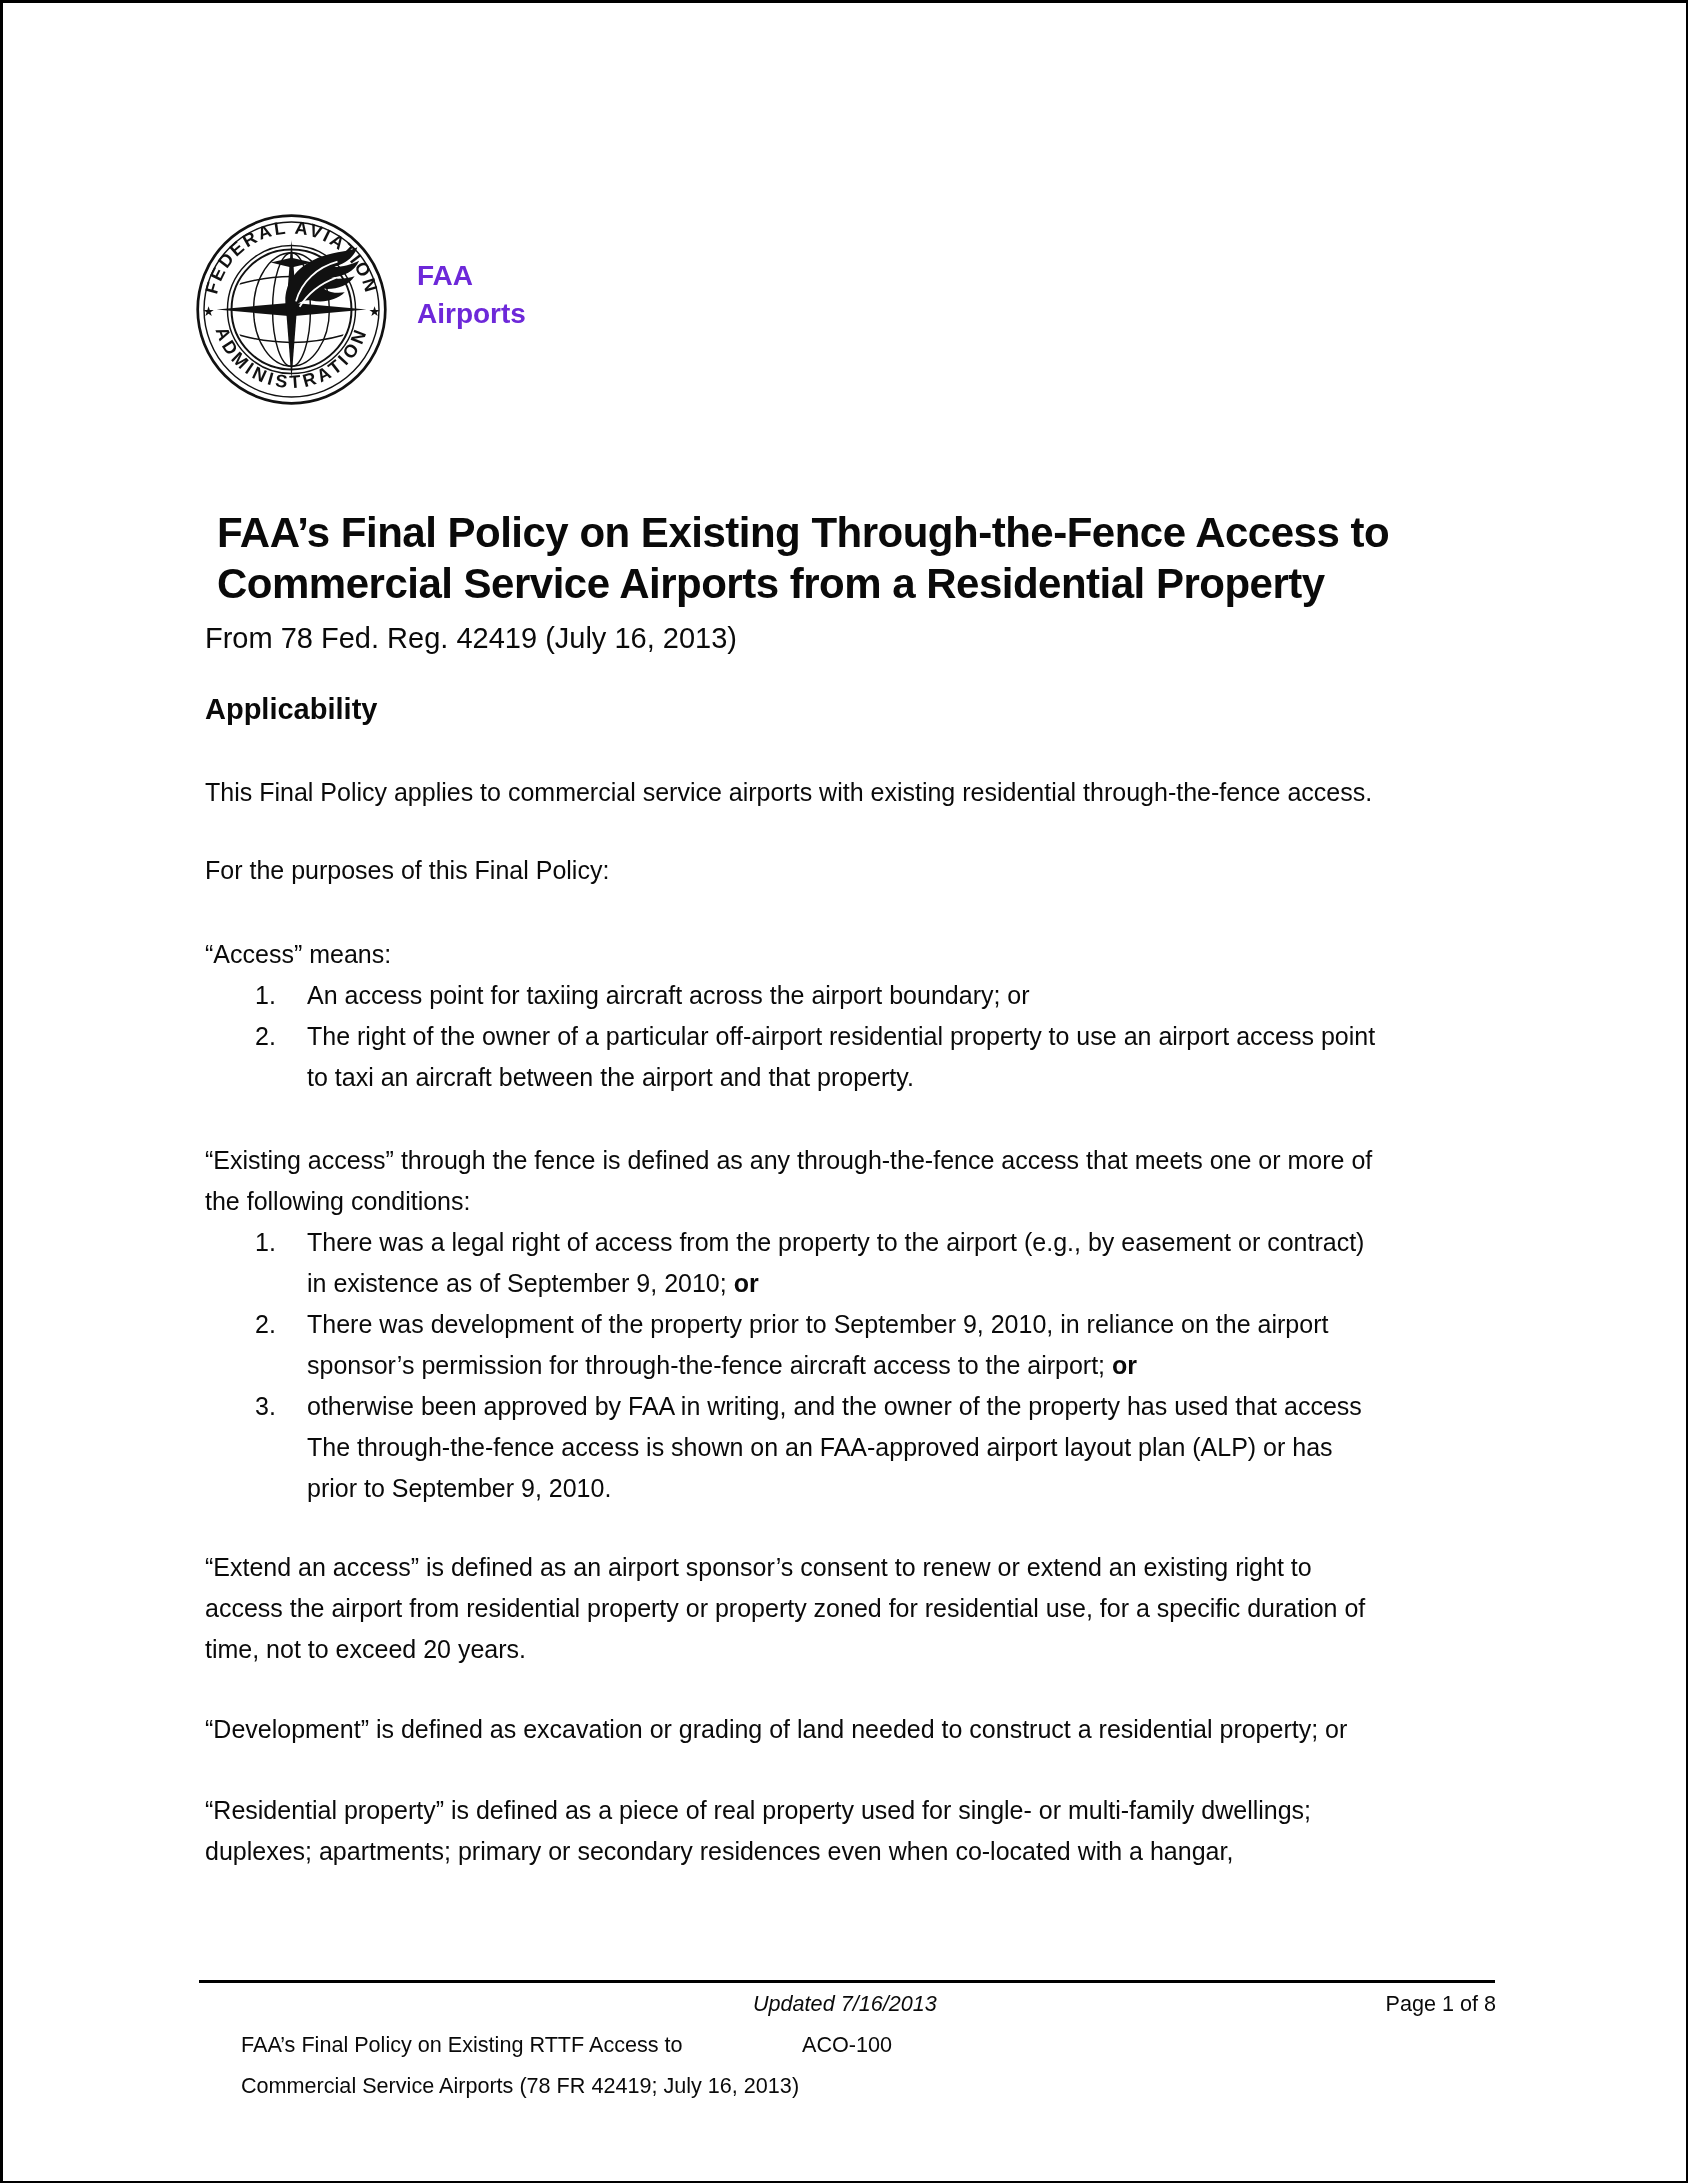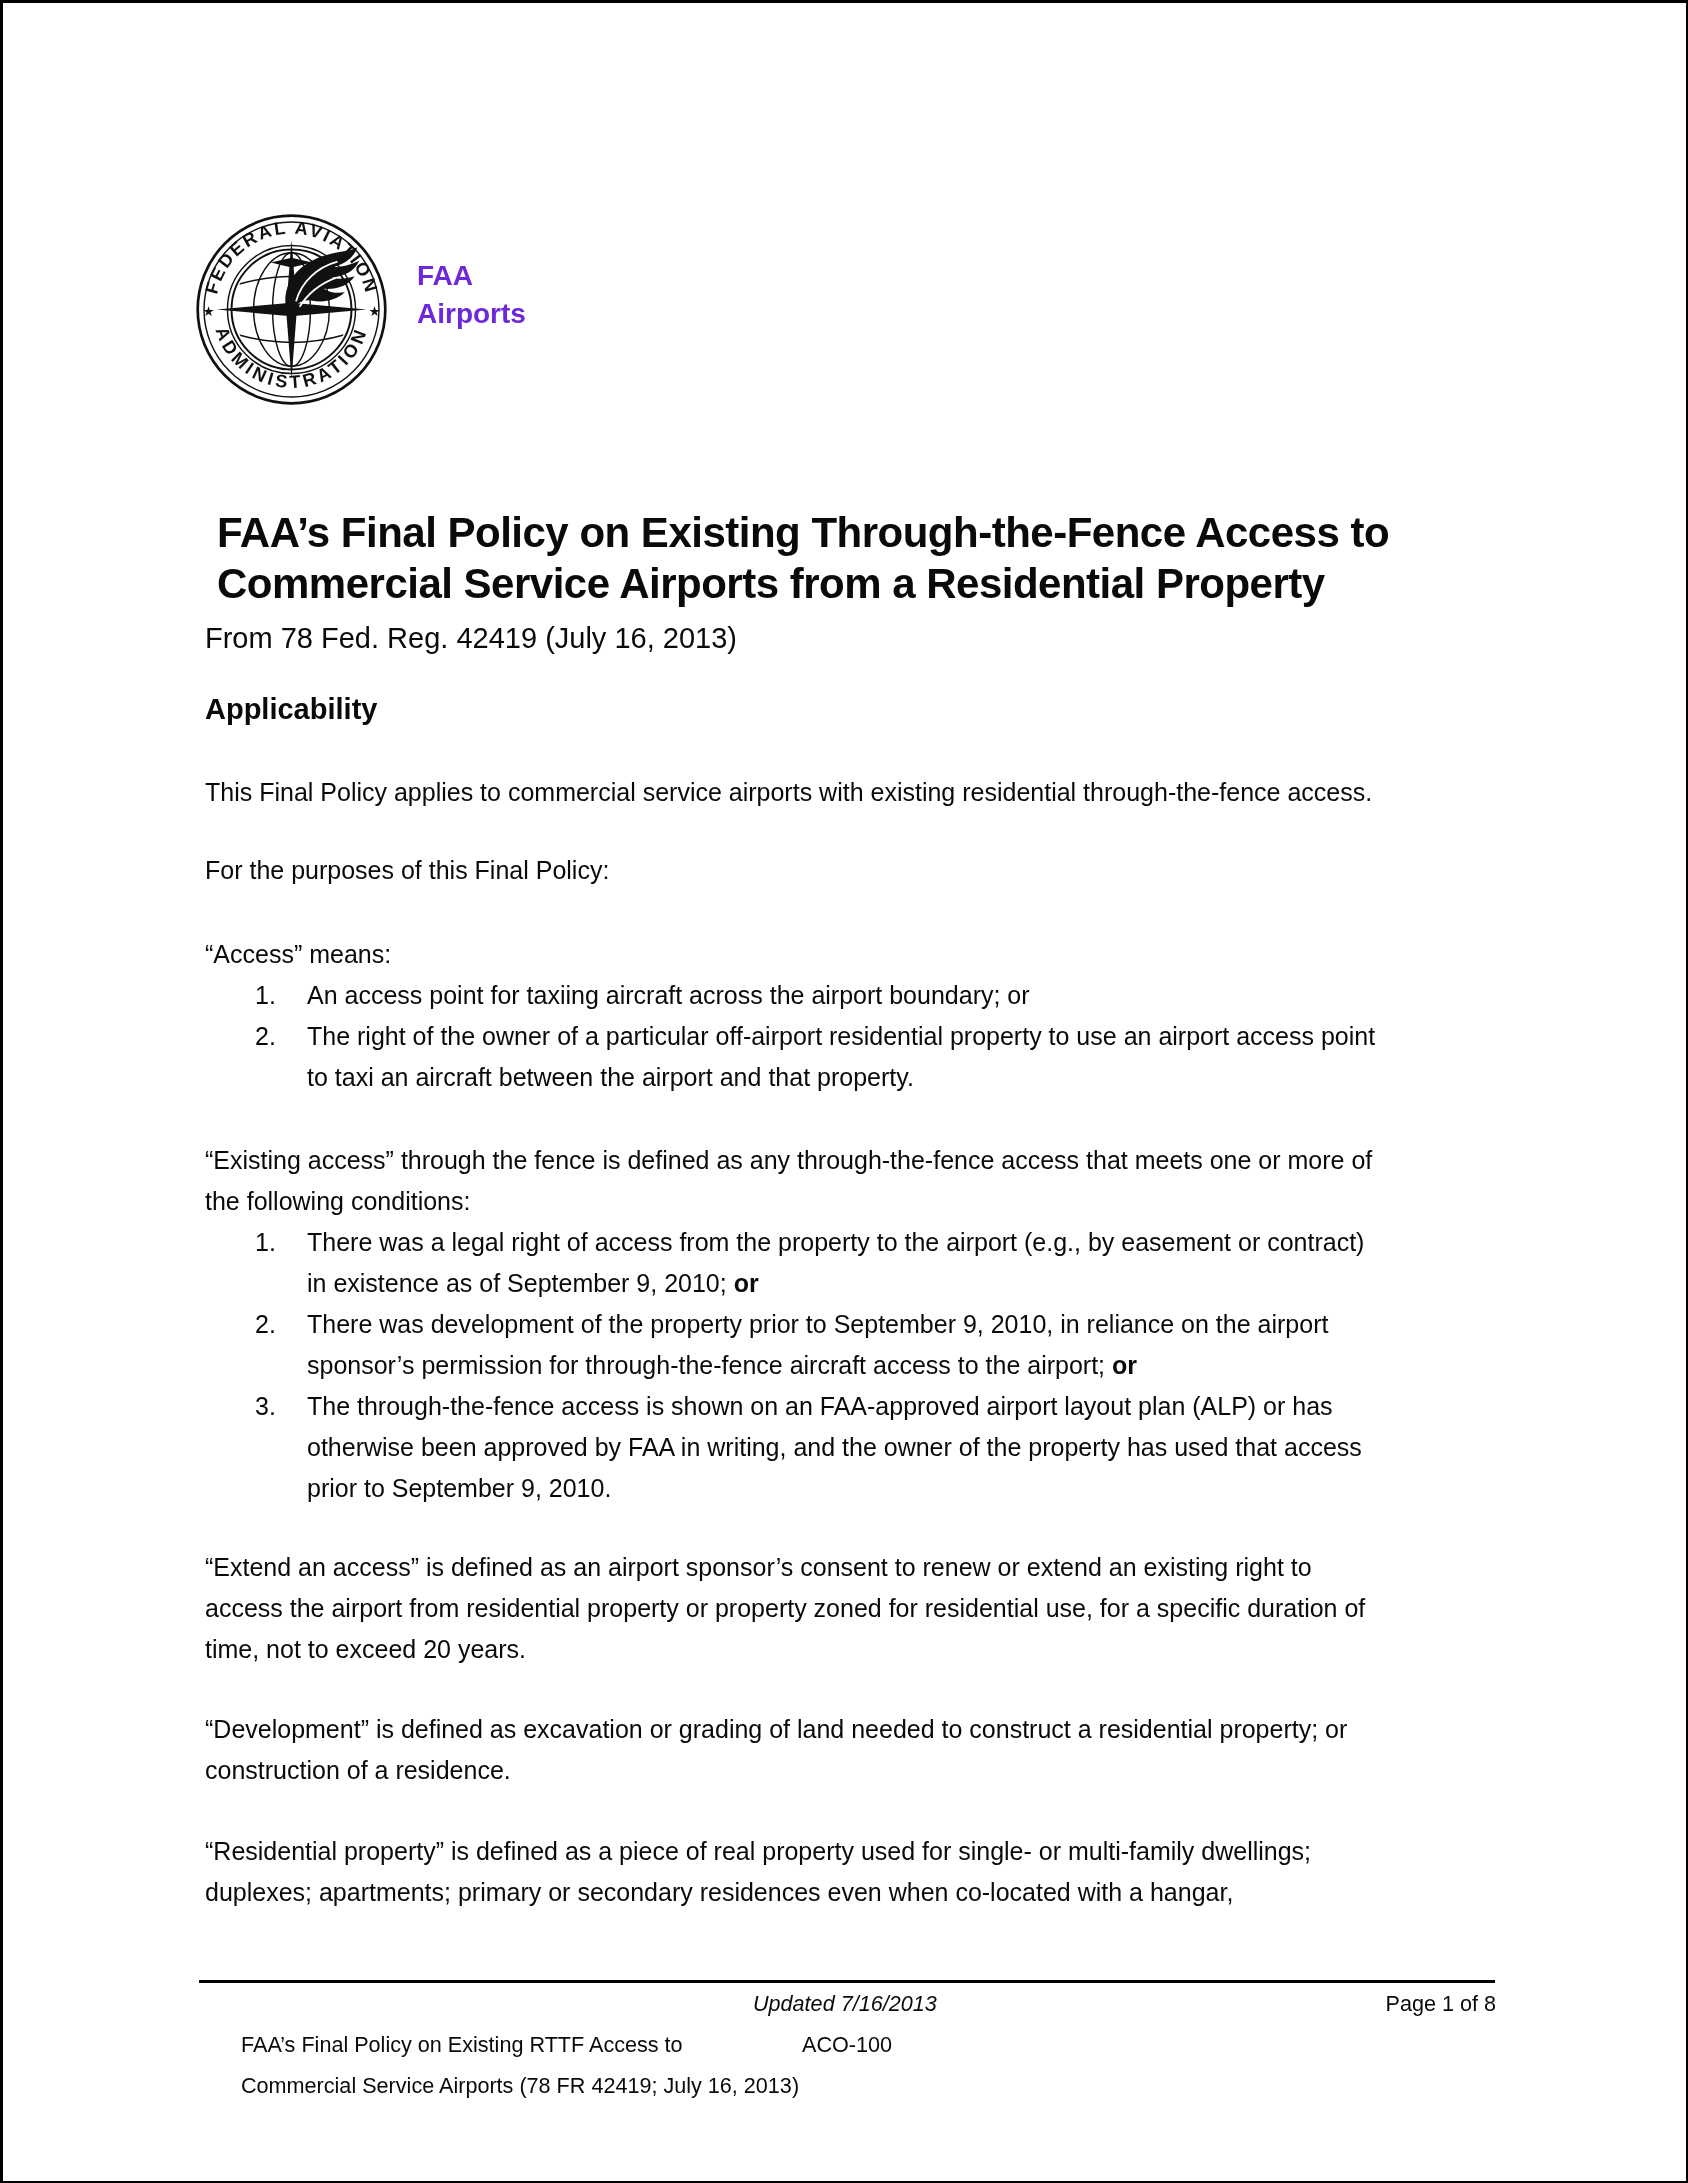--- a/index.html
+++ b/index.html
@@ -129,36 +129,35 @@
           <div class="line">There was a legal right of access from the property to the airport (e.g., by easement or contract)</div>
           <div class="line"><span>in existence as of September 9, 2010; </span><b>or</b></div>
         </li>
         <li>
           <span class="num">2.</span>
           <div class="line">There was development of the property prior to September 9, 2010, in reliance on the airport</div>
           <div class="line"><span>sponsor’s permission for through-the-fence aircraft access to the airport; </span><b>or</b></div>
         </li>
         <li>
           <span class="num">3.</span>
+          <div class="line">otherwise been approved by FAA in writing, and the owner of the property has used that access</div>
           <div class="line">The through-the-fence access is shown on an FAA-approved airport layout plan (ALP) or has</div>
-          <div class="line">otherwise been approved by FAA in writing, and the owner of the property has used that access</div>
           <div class="line">prior to September 9, 2010.</div>
         </li>
       </ol>
     </div>
 
     <div class="para m42">
       <div class="line">“Extend an access” is defined as an airport sponsor’s consent to renew or extend an existing right to</div>
       <div class="line">access the airport from residential property or property zoned for residential use, for a specific duration of</div>
       <div class="line">time, not to exceed 20 years.</div>
     </div>
 
     <div class="para m43">
       <div class="line">“Development” is defined as excavation or grading of land needed to construct a residential property; or</div>
-      <div class="line">construction of a residence.</div>
     </div>
 
     <div class="para m44">
       <div class="line">“Residential property” is defined as a piece of real property used for single- or multi-family dwellings;</div>
       <div class="line">duplexes; apartments; primary or secondary residences even when co-located with a hangar,</div>
     </div>
 
   </div>
 
   <div class="footer-rule"></div>

